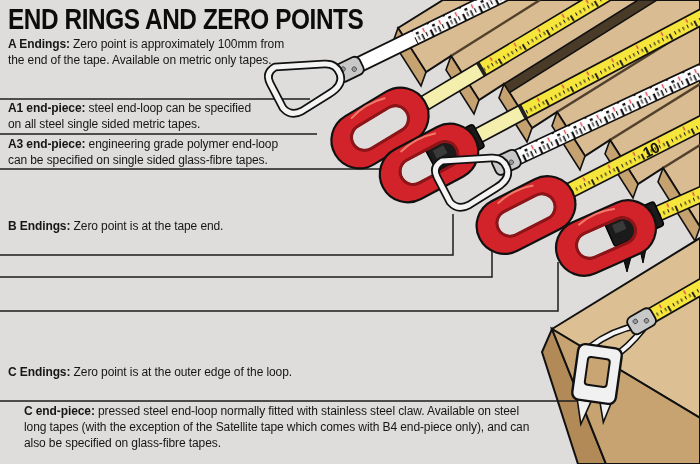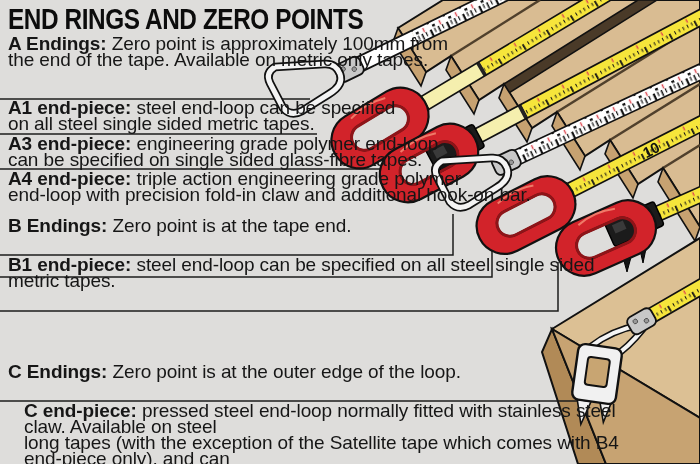--- a/index.html
+++ b/index.html
@@ -10,21 +10,21 @@
     color:#161616;
   }
   .art{position:absolute;left:0;top:0;z-index:0;}
   .page-title{
     position:absolute;left:8px;top:3px;z-index:2;
     font-size:29px;font-weight:bold;letter-spacing:-0.5px;color:#0c0c0c;
     transform:scaleX(0.84);transform-origin:0 0;white-space:nowrap;
   }
   .sec{
     position:absolute;left:8px;z-index:2;
-    font-size:19px;line-height:16px;letter-spacing:-0.1px;
+    font-size:12px;line-height:16px;letter-spacing:-0.1px;
     white-space:pre-line;max-width:620px;
   }
   .sec .lbl{font-weight:bold;}
   .s0{top:36px;}  .s1{top:100px;} .s2{top:136px;} .s3{top:171px;}
   .s4{top:218px;} .s5{top:257px;} .s6{top:278px;} .s7{top:313px;}
   .s8{top:364px;} .s9{top:403px;margin-left:16px;}
 </style>
 </head>
 <body>
 
@@ -205,22 +205,19 @@
   </svg>
 
   <div class="page-title">END RINGS AND ZERO POINTS</div>
 
   <div class="sec s0"><span class="lbl">A Endings:</span><span> Zero point is approximately 100mm from
 the end of the tape. Available on metric only tapes.</span></div>
   <div class="sec s1"><span class="lbl">A1 end-piece:</span><span> steel end-loop can be specified
 on all steel single sided metric tapes.</span></div>
   <div class="sec s2"><span class="lbl">A3 end-piece:</span><span> engineering grade polymer end-loop
 can be specified on single sided glass-fibre tapes.</span></div>
-  <div class="sec s3"><span class="lbl">A4 end-piece:</span><span> triple action engineering grade polymer
-end-loop with precision fold-in claw and additional hook-on bar.</span></div>
   <div class="sec s4"><span class="lbl">B Endings:</span><span> Zero point is at the tape end.</span></div>
-  <div class="sec s5"><span class="lbl">B1 end-piece:</span><span> steel end-loop can be specified on all steel single sided metric tapes.</span></div>
   <div class="sec s8"><span class="lbl">C Endings:</span><span> Zero point is at the outer edge of the loop.</span></div>
   <div class="sec s9"><span class="lbl">C end-piece:</span><span> pressed steel end-loop normally fitted with stainless steel claw. Available on steel
 long tapes (with the exception of the Satellite tape which comes with B4 end-piece only), and can
 also be specified on glass-fibre tapes.</span></div>
 
 </div>
 
 </body></html>

